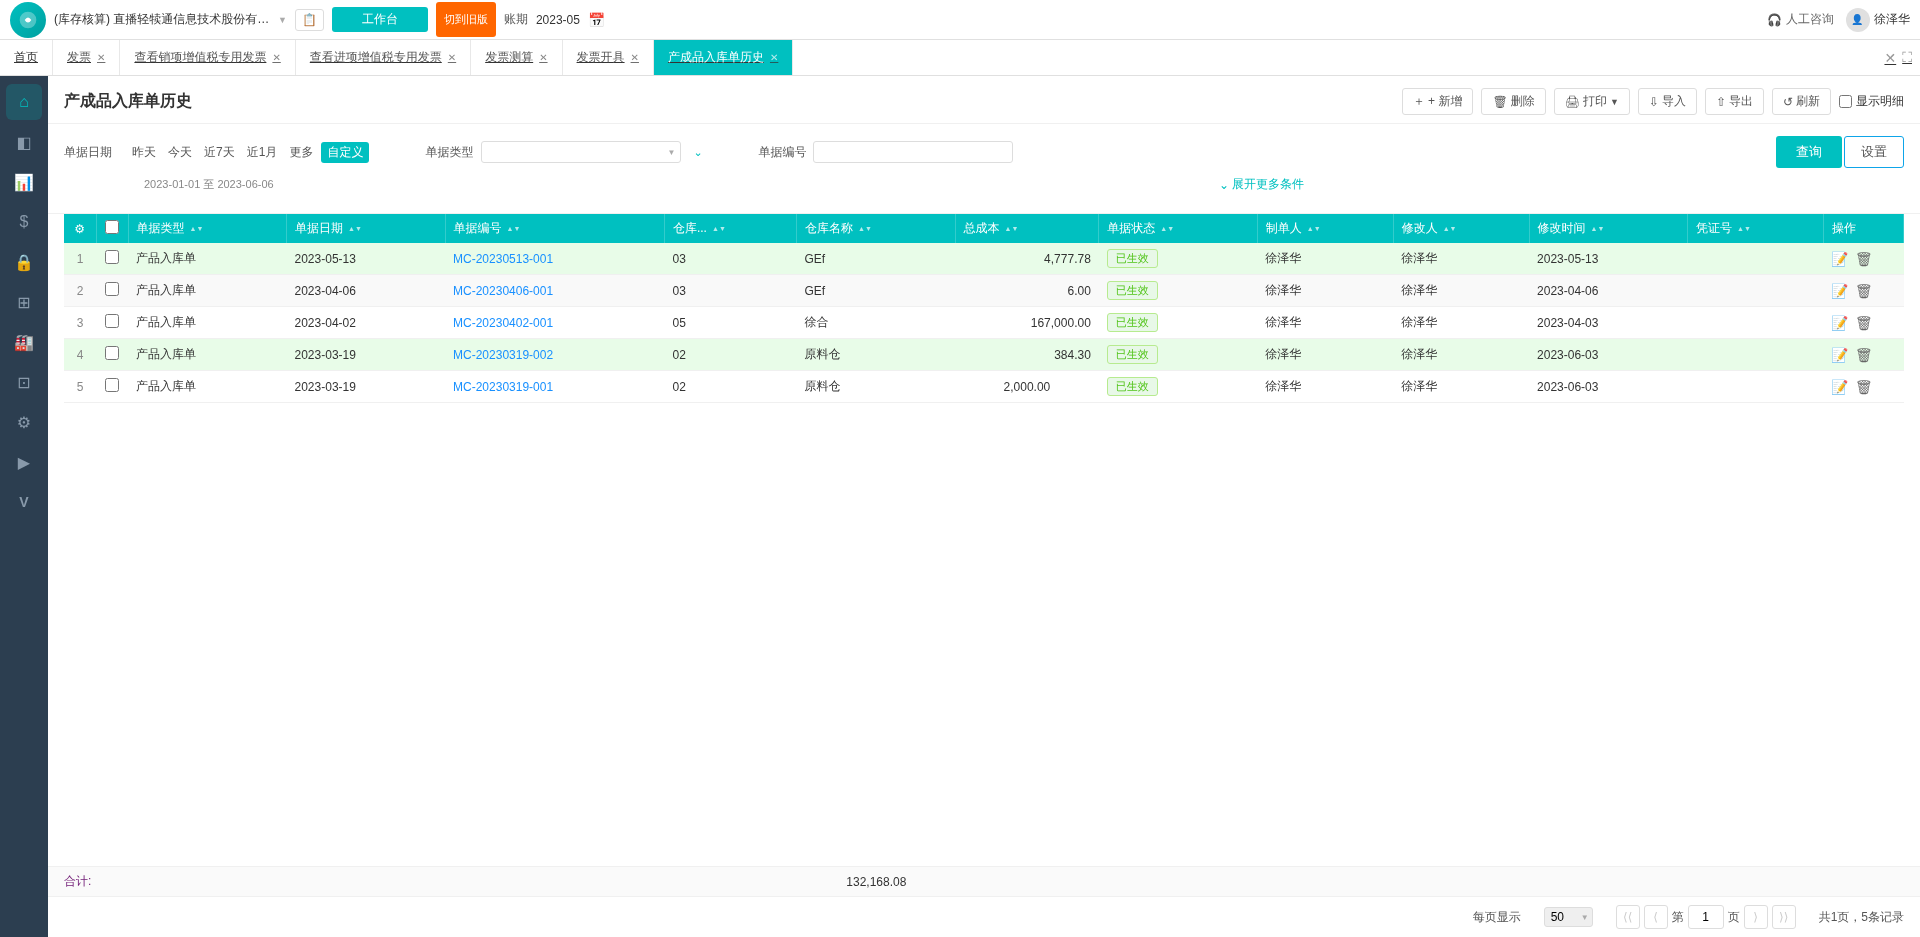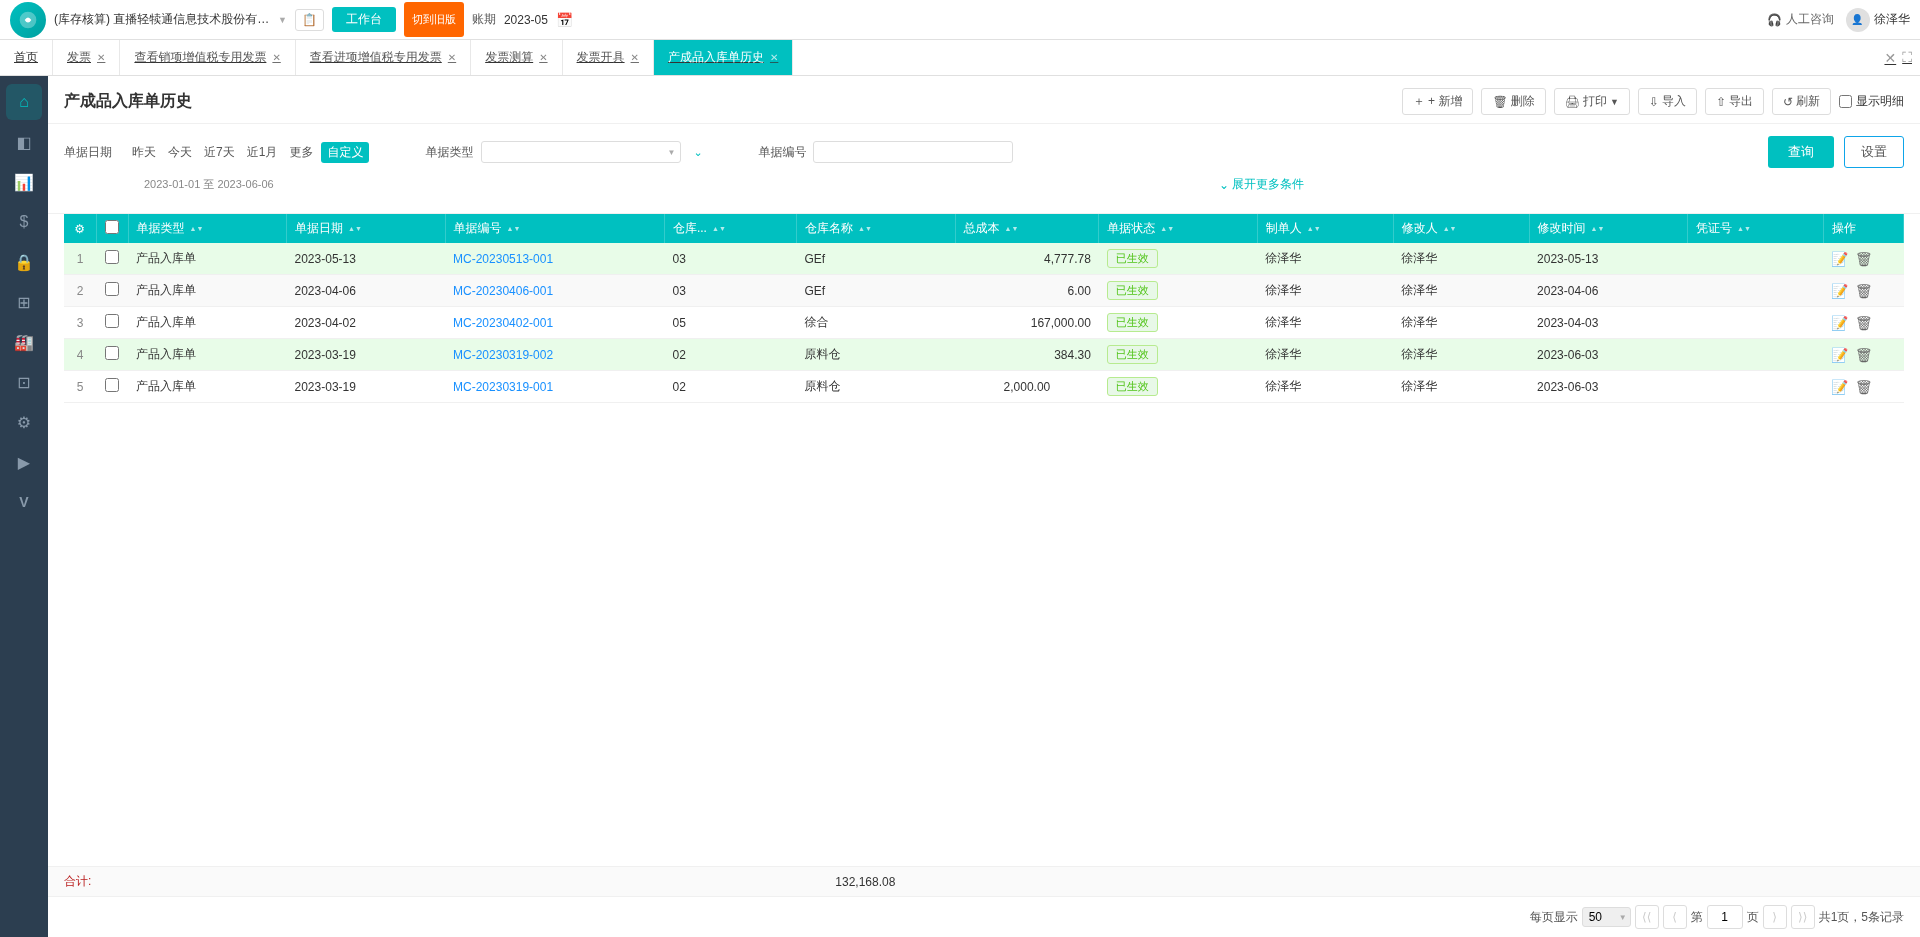--- a/index.html
+++ b/index.html
@@ -5,21 +5,21 @@
     * { box-sizing: border-box; margin: 0; padding: 0; }
     body { font-family: "Microsoft YaHei", "PingFang SC", Arial, sans-serif; font-size: 12px; background: #f0f2f5; color: #333; overflow: hidden; height: 937px; }
     
     
     .top-bar { display: flex; align-items: center; background: #fff; height: 40px; border-bottom: 1px solid #e0e0e0; padding: 0 10px; gap: 8px; }
     .top-bar-logo { width: 36px; height: 36px; background: linear-gradient(135deg, #00c0c0, #00a0a0); border-radius: 50%; display: flex; align-items: center; justify-content: center; flex-shrink: 0; }
     .top-bar-logo svg { width: 20px; height: 20px; }
     .top-bar-company { font-size: 12px; color: #333; max-width: 220px; overflow: hidden; text-overflow: ellipsis; white-space: nowrap; }
     .top-bar-company-wrap { display: flex; align-items: center; gap: 4px; cursor: pointer; }
     .top-bar-icon-btn { display: flex; align-items: center; gap: 4px; padding: 3px 6px; border: 1px solid #ddd; border-radius: 3px; cursor: pointer; font-size: 12px; color: #666; }
-    .work-btn { background: #00c0c0; color: #fff; border: none; border-radius: 3px; padding: 4px 14px; font-size: 12px; cursor: pointer; }
+    .work-btn { background: #00c0c0; color: #fff; border: none; border-radius: 3px; padding: 4px 30px; font-size: 12px; cursor: pointer; }
     .date-btn { background: #ff6600; color: #fff; border: none; border-radius: 3px; padding: 10px 8px; font-size: 11px; cursor: pointer; }
     .top-bar-right { margin-left: auto; display: flex; align-items: center; gap: 12px; }
     .user-service { display: flex; align-items: center; gap: 4px; color: #666; font-size: 12px; cursor: pointer; }
     .user-name { display: flex; align-items: center; gap: 4px; color: #333; font-size: 12px; cursor: pointer; }
     .user-avatar { width: 24px; height: 24px; border-radius: 50%; background: #e0e0e0; display: flex; align-items: center; justify-content: center; font-size: 10px; color: #666; overflow: hidden; }
     
     
     .tab-bar { display: flex; align-items: center; background: #fff; height: 36px; border-bottom: 1px solid #e0e0e0; padding: 0 0 0 0; overflow: hidden; text-decoration: underline; }
     .tab-item { display: flex; align-items: center; padding: 0 14px; height: 36px; border-right: 1px solid #e8e8e8; font-size: 12px; color: #555; cursor: pointer; white-space: nowrap; gap: 6px; flex-shrink: 0; }
     .tab-item.home { color: #333; }
@@ -77,25 +77,25 @@
     tbody td:first-child { text-align: center; color: #888; }
     .checkbox { width: 14px; height: 14px; cursor: pointer; }
     .link-text { color: #1890ff; cursor: pointer; text-decoration: none; }
     .status-badge { display: inline-block; padding: 1px 8px; border-radius: 3px; font-size: 11px; }
     .status-effective { background: #e8f8e8; color: #52c41a; border: 1px solid #b7eb8f; }
     .action-icons { display: flex; align-items: center; gap: 6px; }
     .action-icon { cursor: pointer; color: #666; font-size: 14px; }
     
     
     .table-footer { display: flex; align-items: center; padding: 6px 16px; border-top: 1px solid #f0f0f0; background: #fafafa; }
-    .total-label { font-size: 12px; color: #b91c1c; margin-right: 8px; }
+    .total-label { font-size: 12px; color: #701a75; margin-right: 19px; }
     .total-value { font-size: 12px; color: #333; font-weight: 500; margin-left: 40%; }
     
     
-    .pagination { display: flex; align-items: center; justify-content: flex-end; padding: 8px 16px; border-top: 1px solid #f0f0f0; gap: 4px; }
+    .pagination { display: flex; align-items: center; justify-content: flex-end; padding: 8px 16px; border-top: 1px solid #f0f0f0; gap: 23px; }
     .page-size-label { font-size: 12px; color: #555; }
     .page-size-select { border: 1px solid #ddd; border-radius: 3px; padding: 2px 20px 2px 6px; font-size: 12px; cursor: pointer; appearance: none; outline: none; }
     .page-size-wrapper { position: relative; display: inline-block; }
     .page-size-wrapper::after { content: '▼'; position: absolute; right: 4px; top: 50%; transform: translateY(-50%); font-size: 8px; color: #aaa; pointer-events: none; }
     .page-nav { display: flex; align-items: center; gap: 4px; }
     .page-nav-btn { width: 24px; height: 24px; display: flex; align-items: center; justify-content: center; border: 1px solid #ddd; border-radius: 3px; cursor: pointer; color: #555; font-size: 12px; }
     .page-nav-btn.disabled { color: #ccc; cursor: default; }
     .page-num-input { width: 36px; height: 24px; border: 1px solid #ddd; border-radius: 3px; text-align: center; font-size: 12px; outline: none; }
     .page-info { font-size: 12px; color: #555; }
     
@@ -244,21 +244,21 @@
               <select class="select-input">
                 <option value=""></option>
               </select>
             </div>
             <span style="font-size:11px;color:#00c0c0;margin-left:4px;">⌄</span>
           </div>
           <div style="display:flex;align-items:center;gap:6px;margin-left:40px;">
             <span class="select-label">单据编号</span>
             <input type="text" class="number-input" placeholder="" style="">
           </div>
-          <div class="query-actions" style="margin-left:auto;flex-direction:row;gap:10px;justify-content:center;">
+          <div class="query-actions" style="margin-left:auto;flex-direction:row;gap:2px;justify-content:center;">
             <button class="query-btn">查询</button>
             <button class="setting-btn">设置</button>
           </div>
         </div>
         <div class="filter-row">
           <span style="width:60px;display:inline-block;"></span>
           <span class="date-range">2023-01-01 至 2023-06-06</span>
           <div class="expand-btn" style="margin-left:auto;margin-right:600px;">
             <span>⌄</span>
             <span>展开更多条件</span>

